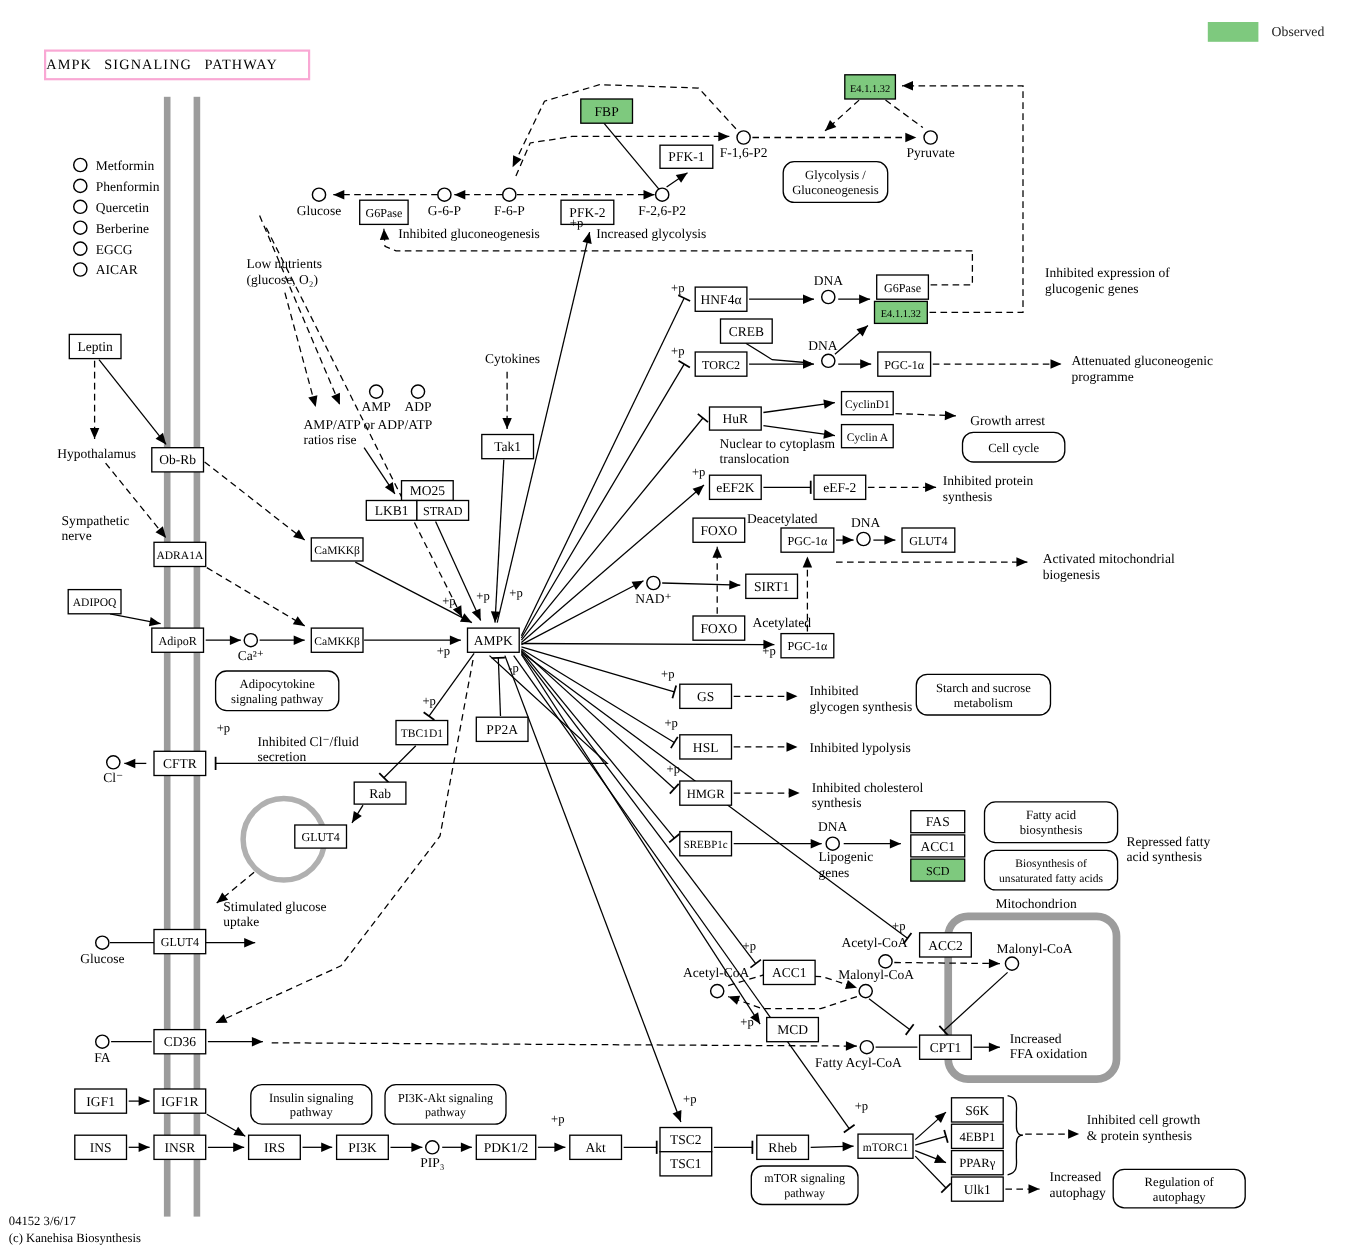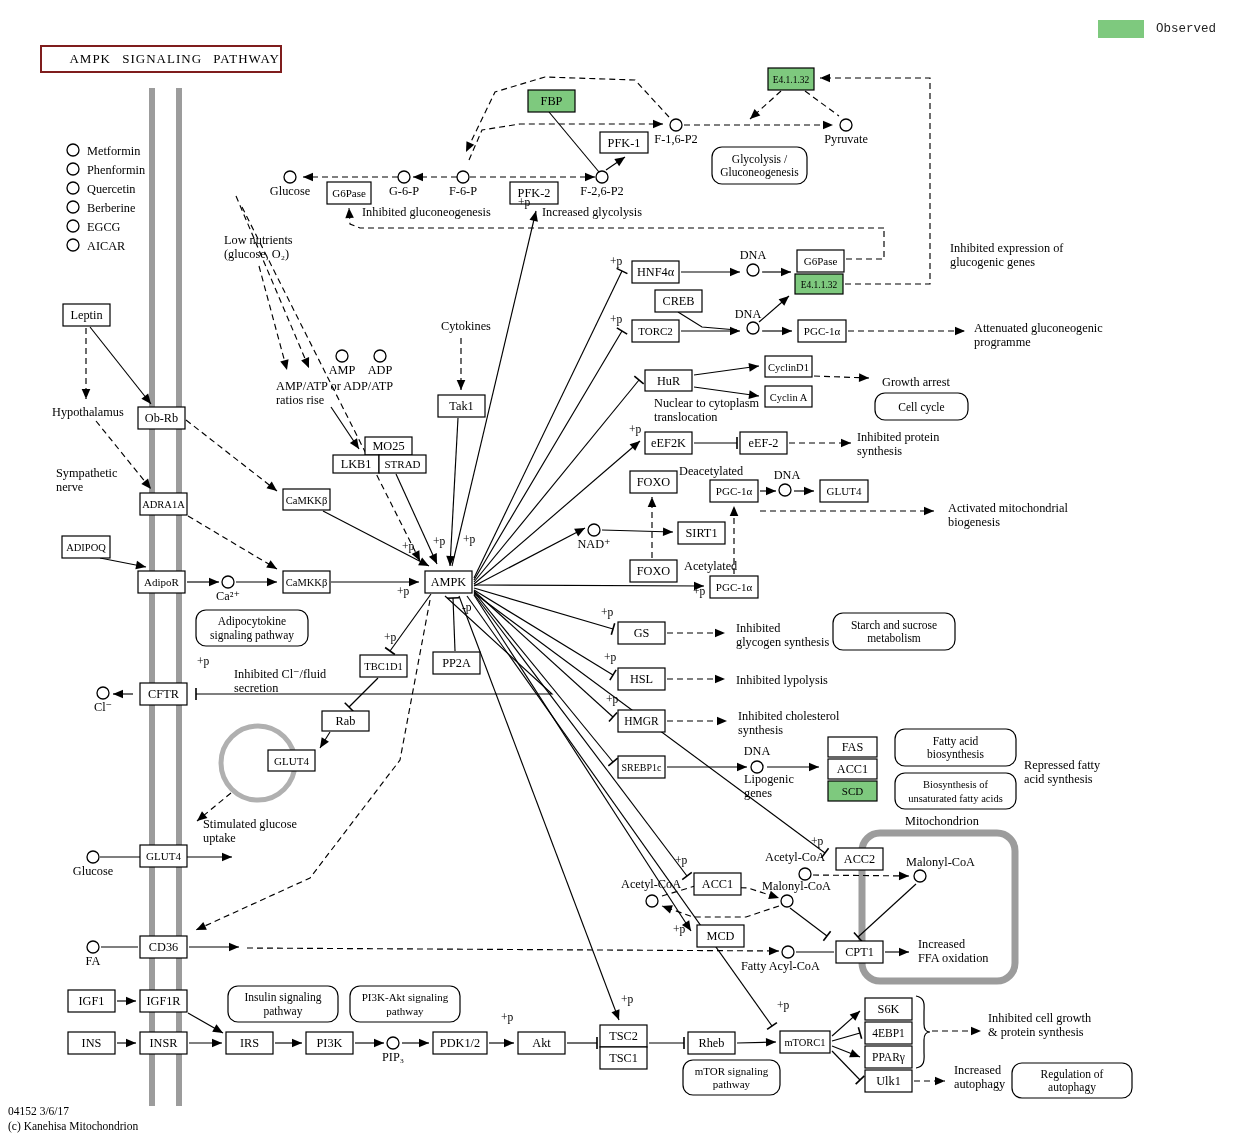--- a/index.html
+++ b/index.html
@@ -1,23 +1,23 @@
 <!DOCTYPE html>
 <html><head>
 <meta charset="utf-8">
 <style>
   html,body{margin:0;padding:0}
   body{width:1236px;height:1141px;position:relative;background:#fff;overflow:hidden;
        font-family:"Liberation Serif","DejaVu Serif",serif;}
   #diagram{position:absolute;left:0;top:0}
   #diagram text{font-family:"Liberation Serif","DejaVu Serif",serif;fill:#000}
-  .title-box{position:absolute;left:40px;top:45px;width:238px;height:24px;border:2px solid #7f1d1d;
-             text-align:right;line-height:24px;font-size:13px;letter-spacing:1px;word-spacing:7px}
+  .title-box{position:absolute;left:40px;top:45px;width:238px;height:24px;border:2px solid #f9a8d4;
+             text-align:left;line-height:24px;font-size:13px;letter-spacing:1px;word-spacing:7px}
   .legend{position:absolute;left:1098px;top:20px;display:flex;align-items:center;
-          font-family:Liberation Mono, monospace;font-size:12.5px;color:#222}
+          font-family:Liberation Serif, serif;font-size:12.5px;color:#222}
   .legend .swatch{display:inline-block;width:46px;height:18px;margin-right:12px}
   .footer{position:absolute;left:8px;top:1104px;font-size:11.5px;line-height:15px;color:#000}
 </style>
 </head>
 <body>
 
 <svg id="diagram" width="1236" height="1141">
     <rect x="149" y="88" width="6" height="1018" fill="#9c9c9c"></rect>
     <rect x="176" y="88" width="6" height="1018" fill="#9c9c9c"></rect>
     <circle cx="258" cy="763" r="37" fill="none" stroke="#b0b0b0" stroke-width="5"></circle>
@@ -734,14 +734,14 @@
   <span>AMPK SIGNALING PATHWAY</span>
 </div>
 
 <div class="legend">
   <span class="swatch" style="background: rgb(126, 201, 126);"></span>
   <span>Observed</span>
 </div>
 
 <div class="footer">
   <div>04152 3/6/17</div>
-  <div>(c) Kanehisa Mitochondrion</div>
+  <div>(c) Kanehisa Biosynthesis</div>
 </div>
 
 </body></html>

